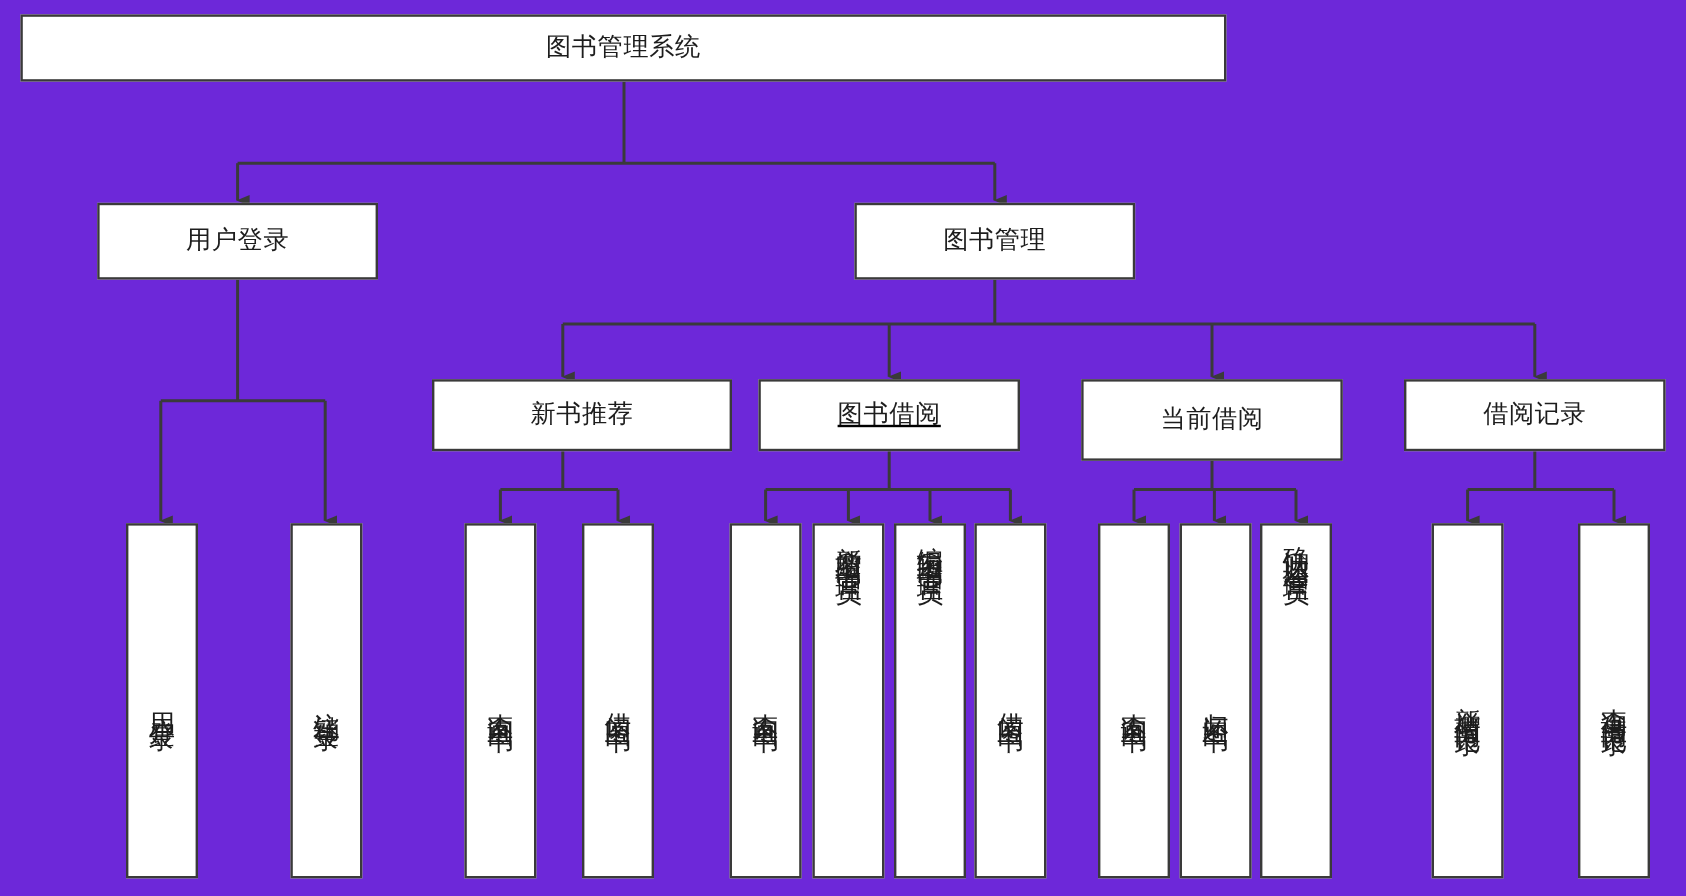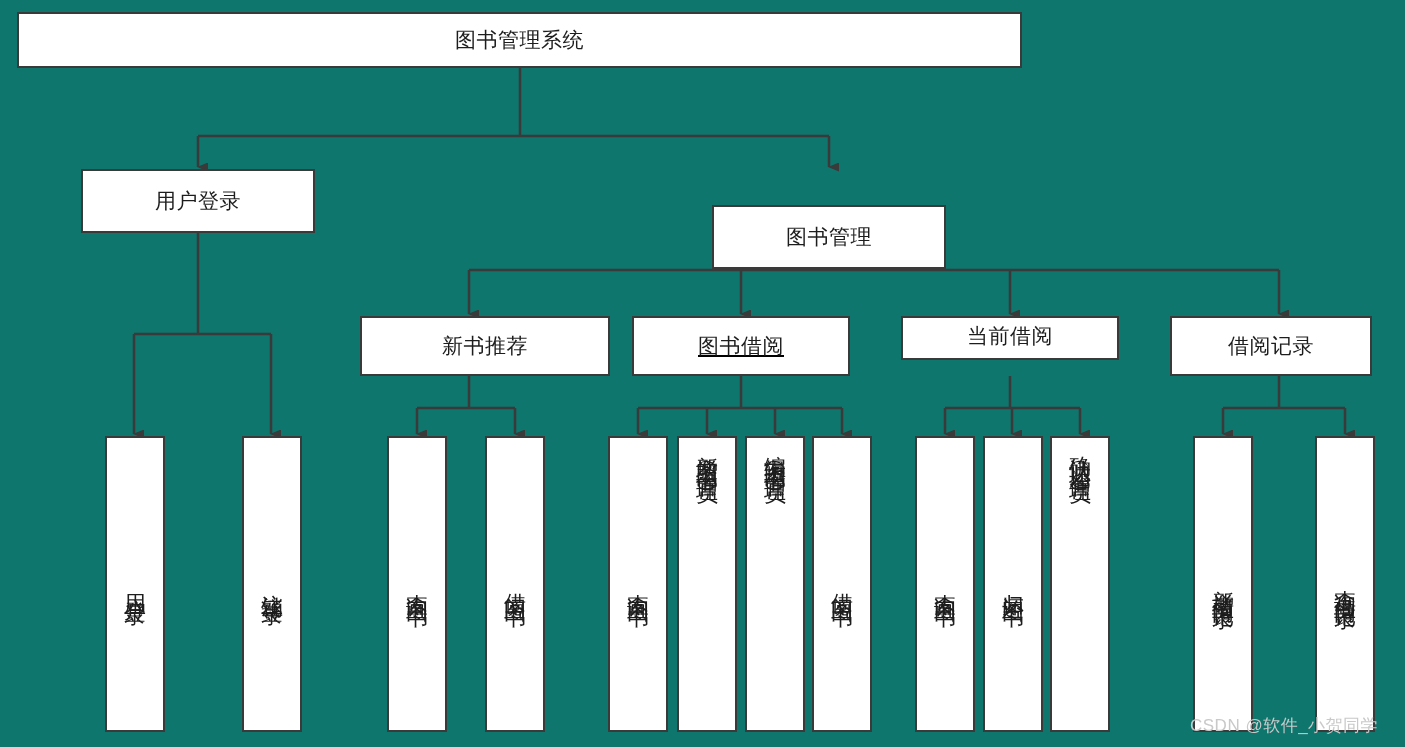--- a/index.html
+++ b/index.html
@@ -7,21 +7,21 @@
     padding: 0;
     background: #ffffff;
   }
   body {
     font-family: "Liberation Sans", "DejaVu Sans", sans-serif;
   }
   #diagram-root {
     position: relative;
     width: 1405px;
     height: 747px;
-    background: #0f766e;
+    background: #6d28d9;
     overflow: hidden;
   }
   svg.edges {
     position: absolute;
     left: 0;
     top: 0;
     width: 1405px;
     height: 747px;
   }
   .node {
@@ -113,33 +113,33 @@
       </g>
   </svg>
 
   <div id="node-layer">
       <div class="node" style="left: 17px; top: 12px; width: 1005px; height: 56px;">
         <span class="label">图书管理系统</span>
       </div>
       <div class="node" style="left: 81px; top: 169px; width: 234px; height: 64px;">
         <span class="label">用户登录</span>
       </div>
-      <div class="node" style="left: 712px; top: 169px; width: 234px; height: 64px; margin-top: 36px;">
+      <div class="node" style="left: 712px; top: 169px; width: 234px; height: 64px;">
         <span class="label">图书管理</span>
       </div>
       <div class="node" style="left: 360px; top: 316px; width: 250px; height: 60px;">
         <span class="label">新书推荐</span>
       </div>
       <div class="node" style="left: 632px; top: 316px; width: 218px; height: 60px; text-decoration: underline;">
         <span class="label">图书借阅</span>
       </div>
-      <div class="node" style="left: 901px; top: 316px; width: 218px; height: 44px; font-family: Liberation Mono, monospace;">
+      <div class="node" style="left: 901px; top: 316px; width: 218px; height: 68px;">
         <span class="label">当前借阅</span>
       </div>
-      <div class="node" style="left: 1170px; top: 316px; width: 202px; height: 60px;">
+      <div class="node" style="left: 1170px; top: 316px; width: 218px; height: 60px;">
         <span class="label">借阅记录</span>
       </div>
       <div class="node vertical centered" style="left: 105px; top: 436px; width: 60px; height: 296px;">
         <span class="label">用户登录</span>
       </div>
       <div class="node vertical centered" style="left: 242px; top: 436px; width: 60px; height: 296px;">
         <span class="label">注销登录</span>
       </div>
       <div class="node vertical centered" style="left: 387px; top: 436px; width: 60px; height: 296px;">
         <span class="label">查询图书</span>
@@ -169,15 +169,14 @@
         <span class="label">确认归还（管理员）</span>
       </div>
       <div class="node vertical centered" style="left: 1193px; top: 436px; width: 60px; height: 296px;">
         <span class="label">新增借阅记录</span>
       </div>
       <div class="node vertical centered" style="left: 1315px; top: 436px; width: 60px; height: 296px;">
         <span class="label">查询借阅记录</span>
       </div>
     </div>
 
-  <div class="watermark" style="left: 1190px; top: 714px; color: rgb(201, 201, 201);">CSDN @软件_小贺同学</div>
 
 </div>
 
 </body></html>

